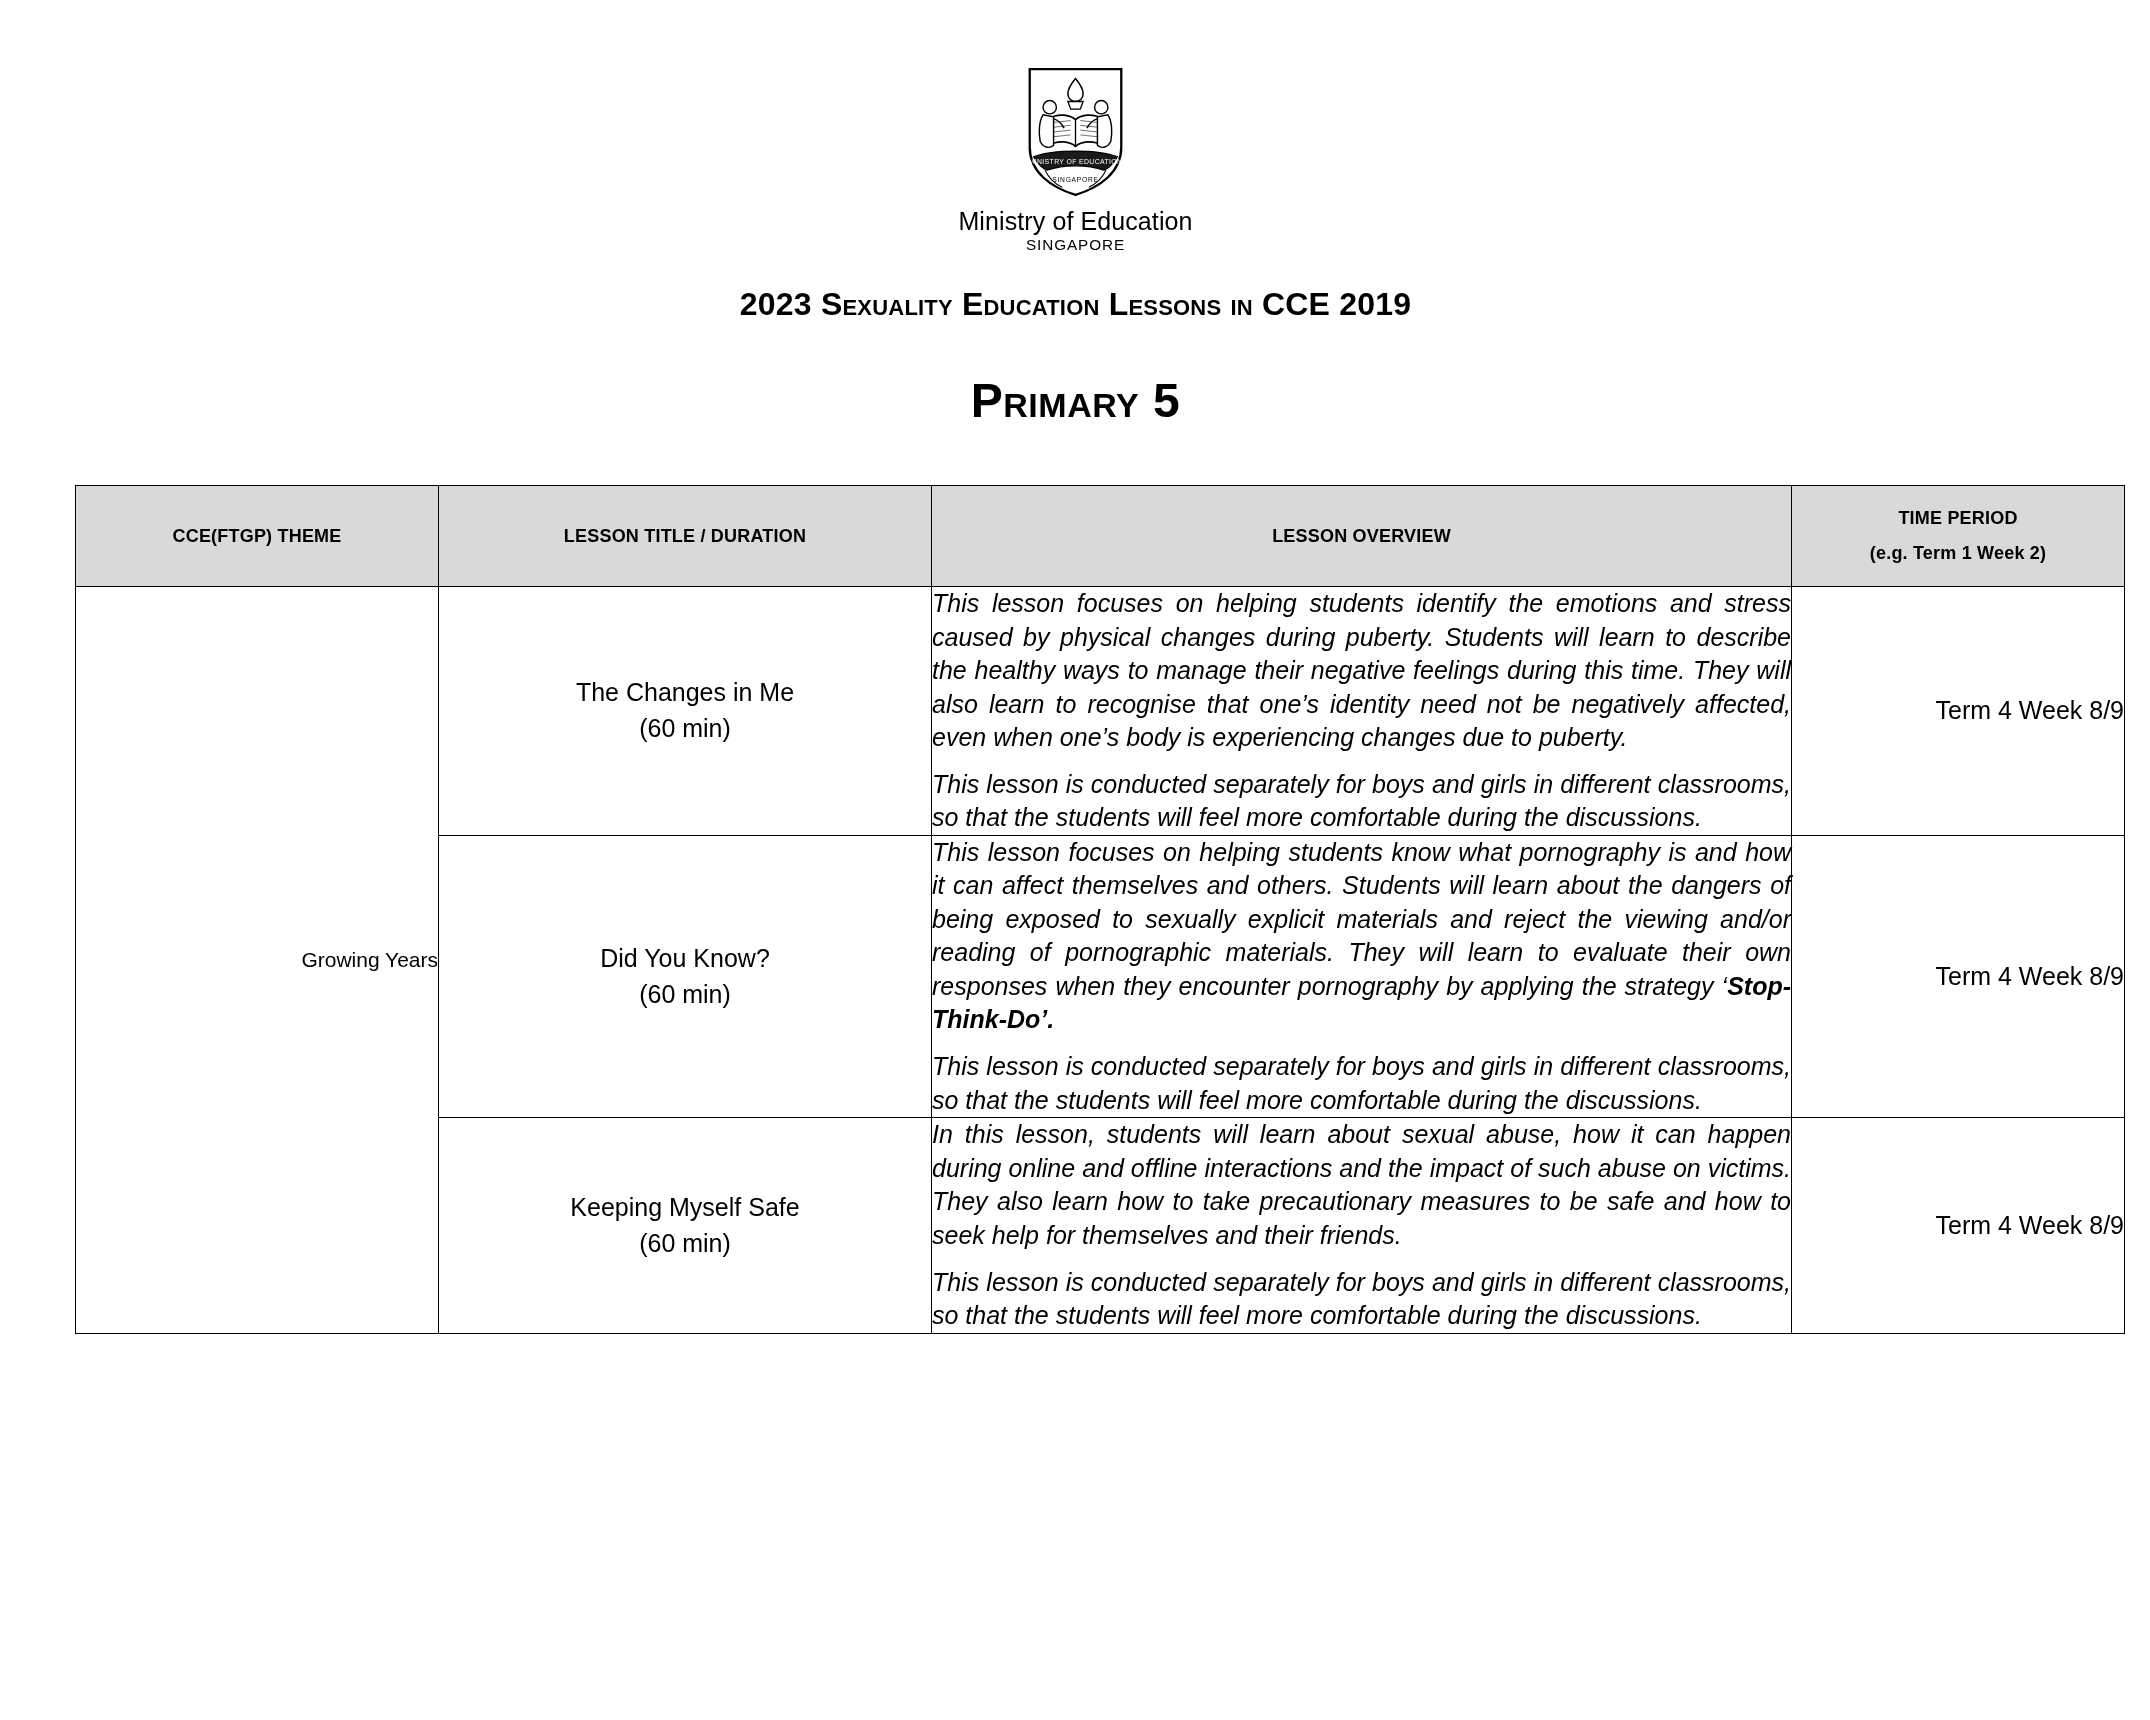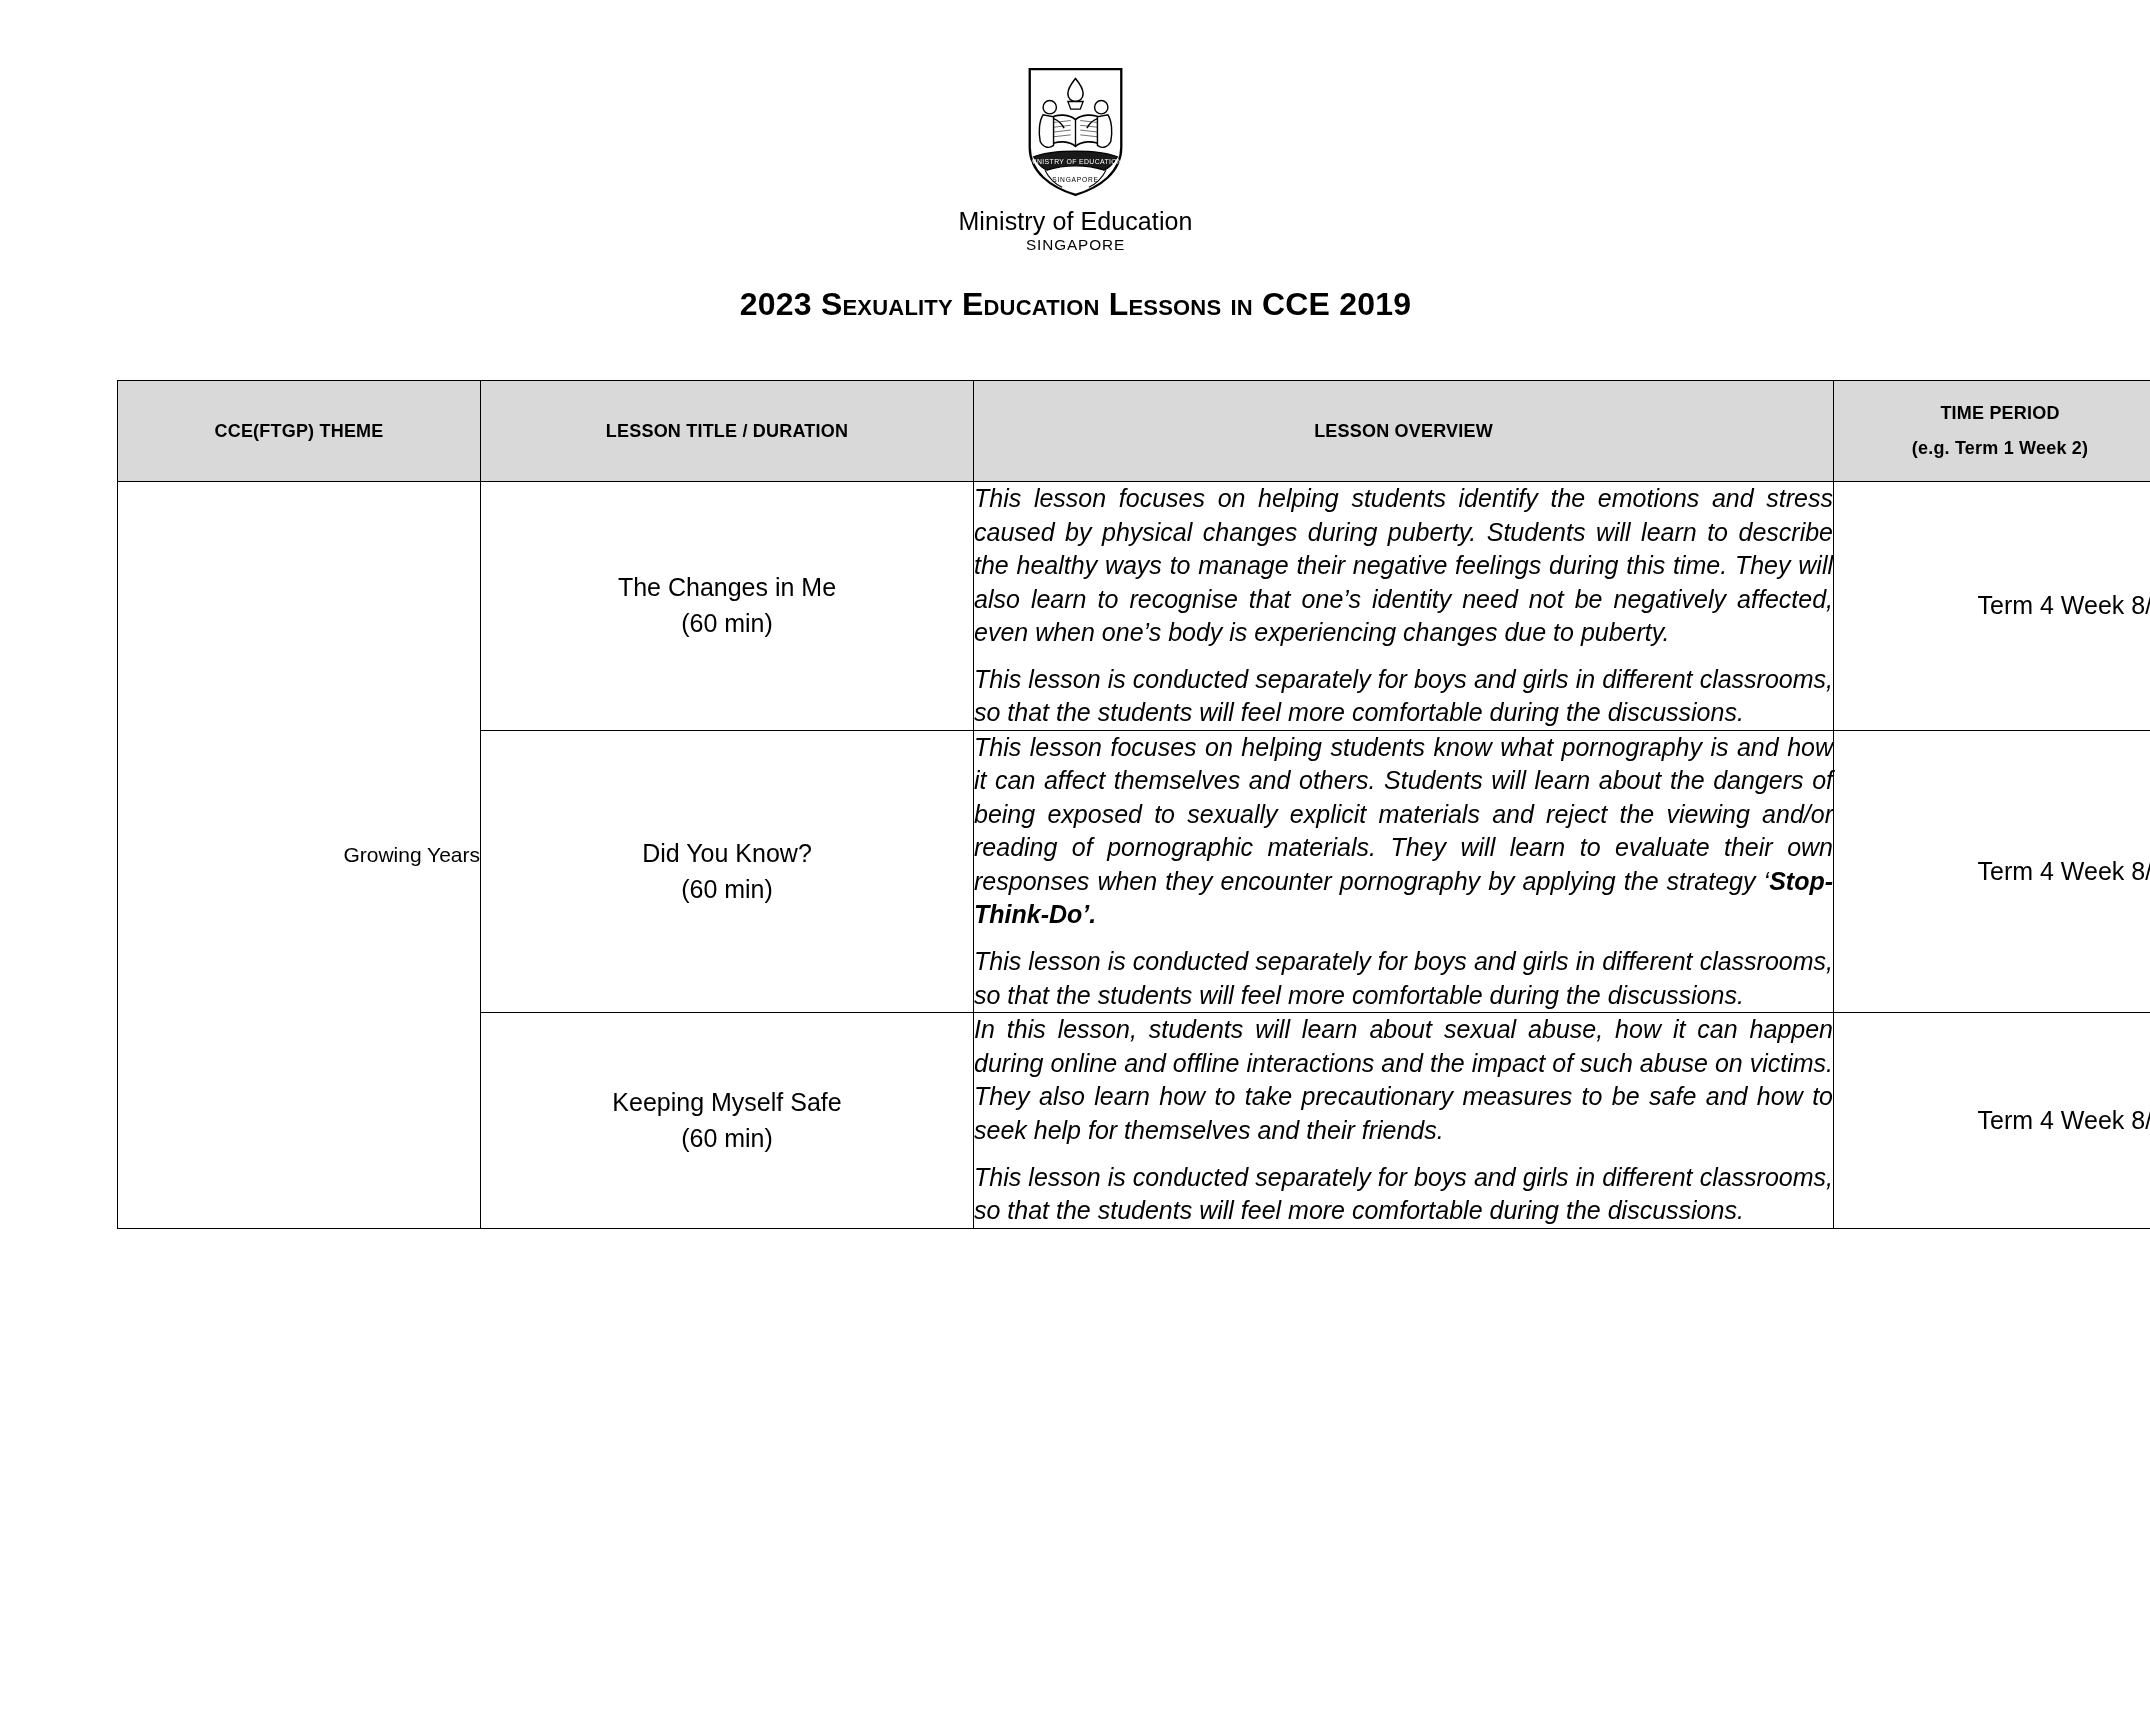--- a/index.html
+++ b/index.html
@@ -12,21 +12,21 @@
     height: 1721px;
     font-family: "Liberation Sans", sans-serif;
     color: #000000;
     overflow: hidden;
   }
   .page {
     width: 2151px;
     height: 1721px;
     position: relative;
     box-sizing: border-box;
-    padding: 0 117px;
+    padding: 0 75px;
   }
 
   
   .masthead {
     width: 100%;
     display: flex;
     flex-direction: column;
     align-items: center;
     padding-top: 65px;
   }
@@ -186,20 +186,21 @@
           <path d="M86 110 C82 118 76 124 68 128"></path>
         </g>
       </svg>
     </span>
 
     <div class="moe-name">Ministry of Education</div>
     <div class="moe-sub">SINGAPORE</div>
   </div>
 
   <div class="doc-title">2023 Sexuality Education Lessons in CCE 2019</div>
+  <div class="level-title">Primary 5</div>
 
   <div class="tbl-wrap">
     <table class="lessons">
       <thead>
         <tr>
           <th class="col-theme">CCE(FTGP) THEME</th>
           <th class="col-title">LESSON TITLE / DURATION</th>
           <th class="col-ov">LESSON OVERVIEW</th>
           <th class="col-time">
             <span>TIME PERIOD</span>

